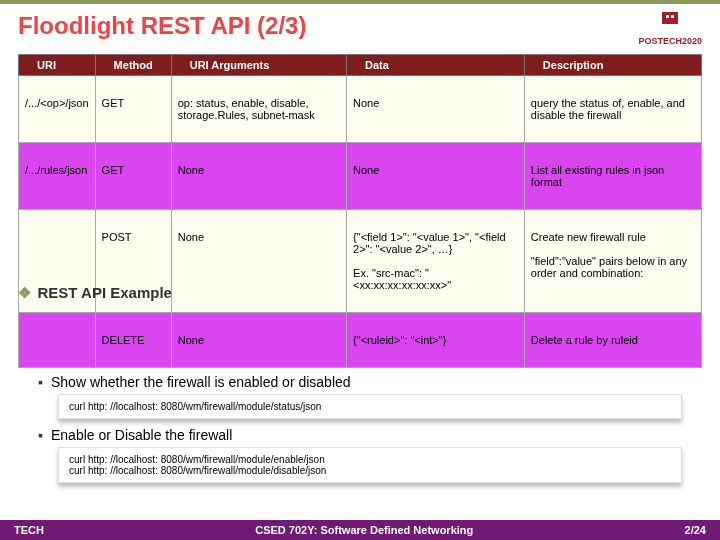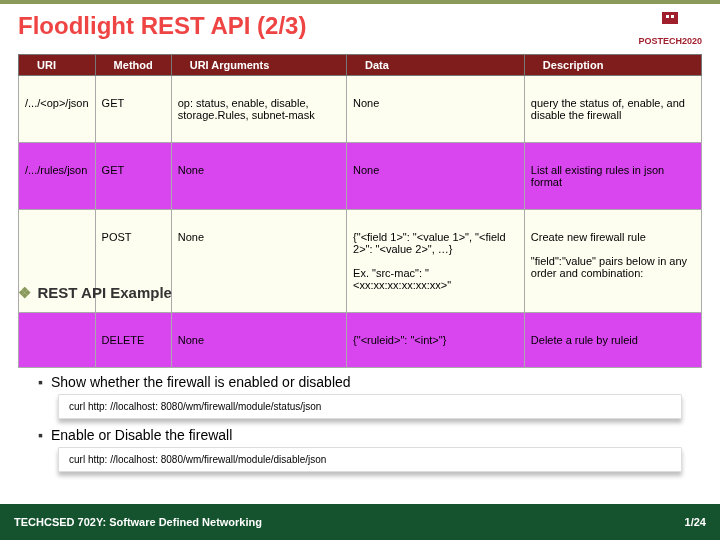--- a/index.html
+++ b/index.html
@@ -10,22 +10,22 @@
   .logo-year { color: #a01f2d; }
   .content { padding: 0 18px; }
   table.api { width: 100%; border-collapse: collapse; font-size: 11px; margin-top: 6px; }
   table.api th { background: #7f1d1d; color: #fff; text-align: left; padding: 4px 18px; font-weight: bold; border: 1px solid #777; }
   table.api td { padding: 21px 6px; border: 1px solid #aaa; vertical-align: top; background: #fdfdf0; }
   table.api tr.alt td { background: #d946ef; }
   .bullet-line { font-size: 14px; margin: 6px 0 4px 20px; }
   .bullet-line::before { content: "▪"; color: #333; margin-right: 8px; }
   .code-box { margin: 2px 20px 8px 40px; background: #fff; border-radius: 1px; padding: 6px 10px; font-size: 10px; border: 1px solid #ddd; box-shadow: 0 4px 4px rgba(0,0,0,.25); }
   .code-box .line { white-space: nowrap; }
-  .footer { position: absolute; bottom: 0; left: 0; right: 0; background: #14532d; color: #fff; display: flex; align-items: center; justify-content: space-between; font-size: 11px; font-weight: bold; padding: 12px 14px; }
-  .footer .course { flex: 1; text-align: left; }
+  .footer { position: absolute; bottom: 0; left: 0; right: 0; background: #701a75; color: #fff; display: flex; align-items: center; justify-content: space-between; font-size: 11px; font-weight: bold; padding: 4px 14px; }
+  .footer .course { flex: 1; text-align: center; }
   .overlay-del { position: absolute; left: 18px; top: 284px; font-size: 15px; font-weight: bold; color: #333; }
   .overlay-del .diamond { color: #8a9a5b; margin-right: 6px; }
   .logo-svg { width:48px; height:22px; }
 </style>
 </head>
 <body>
 
 <div class="title-bar">
   <div class="title">Floodlight REST API (2/3)</div>
   <div class="logo-box">
@@ -85,25 +85,26 @@
     </tbody>
   </table>
 
   <div class="bullet-line">Show whether the firewall is enabled or disabled</div>
   <div class="code-box">
     <div class="line">curl http: //localhost: 8080/wm/firewall/module/status/json</div>
   </div>
 
   <div class="bullet-line">Enable or Disable the firewall</div>
   <div class="code-box">
+    <div class="line">curl http: //localhost: 8080/wm/firewall/module/enable/json</div>
     <div class="line">curl http: //localhost: 8080/wm/firewall/module/disable/json</div>
   </div>
 </div>
 
 <div class="overlay-del">
   <span class="diamond">❖</span><span>REST API Example</span>
 </div>
 
 <div class="footer">
   <div>TECH</div>
   <div class="course">CSED 702Y: Software Defined Networking</div>
-  <div>1/24</div>
+  <div>2/24</div>
 </div>
 
 </body></html>

